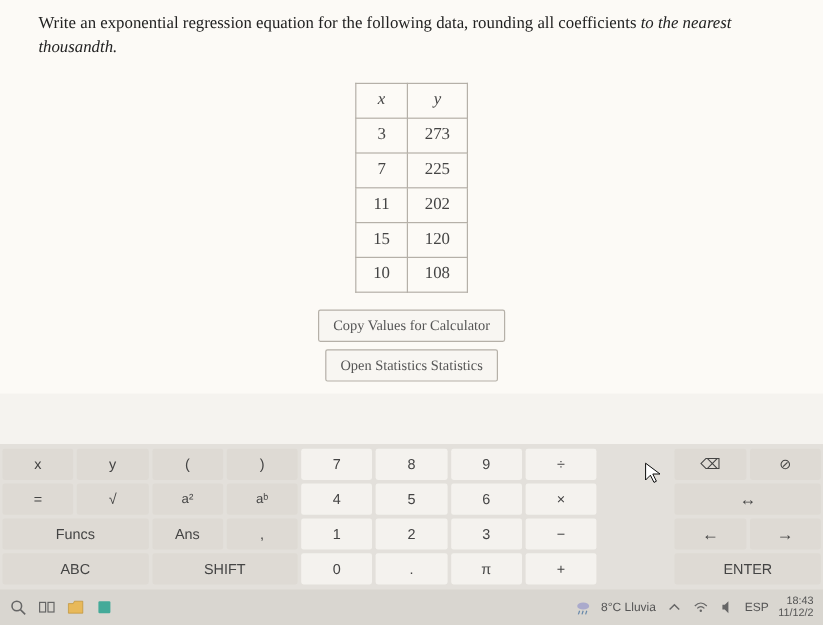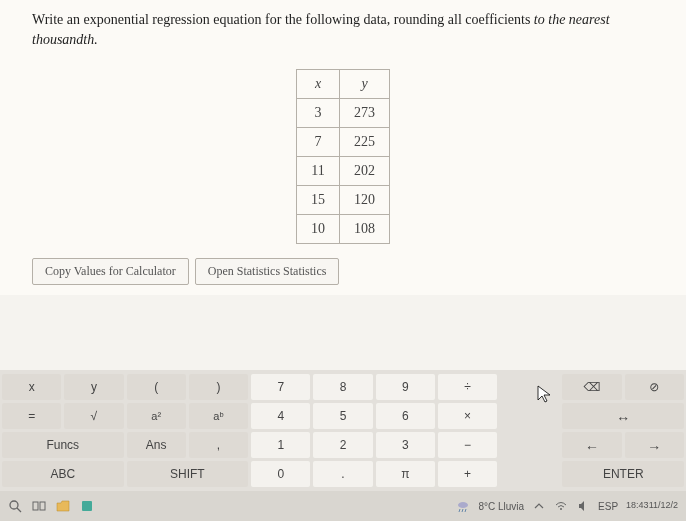--- a/index.html
+++ b/index.html
@@ -31,20 +31,21 @@
       padding: 6px 14px;
       text-align: center;
       font-weight: normal;
       font-size: 14px;
       color: #444;
       background: #fcfaf6;
     }
     .data-table th { font-style: italic; }
     .action-buttons {
       display: flex;
+      flex-direction: column;
       align-items: center;
       gap: 6px;
     }
     .action-btn {
       font-family: Georgia, serif;
       font-size: 12px;
       padding: 5px 12px;
       border: 1px solid #b5b0a8;
       background: #f8f6f2;
       color: #555;
@@ -88,21 +89,21 @@
       justify-content: space-between;
       padding: 0 8px;
       font-family: 'Segoe UI', Arial, sans-serif;
       font-size: 10px;
       color: #555;
       margin-top: 20px;
     }
     .tb-left { display: flex; gap: 10px; align-items: center; }
     .tb-right { display: flex; gap: 8px; align-items: center; }
     .tb-icon { width: 14px; height: 14px; display: flex; align-items: center; justify-content: center; }
-    .tb-time { display: flex; align-items: flex-end; font-size: 9px; line-height: 1.1; }
+    .tb-time { display: flex; flex-direction: column; align-items: flex-end; font-size: 9px; line-height: 1.1; }
     .cursor-overlay {
       position: absolute;
       top: 384px;
       left: 536px;
       pointer-events: none;
     }
   </style>
 </head>
 <body>
 

